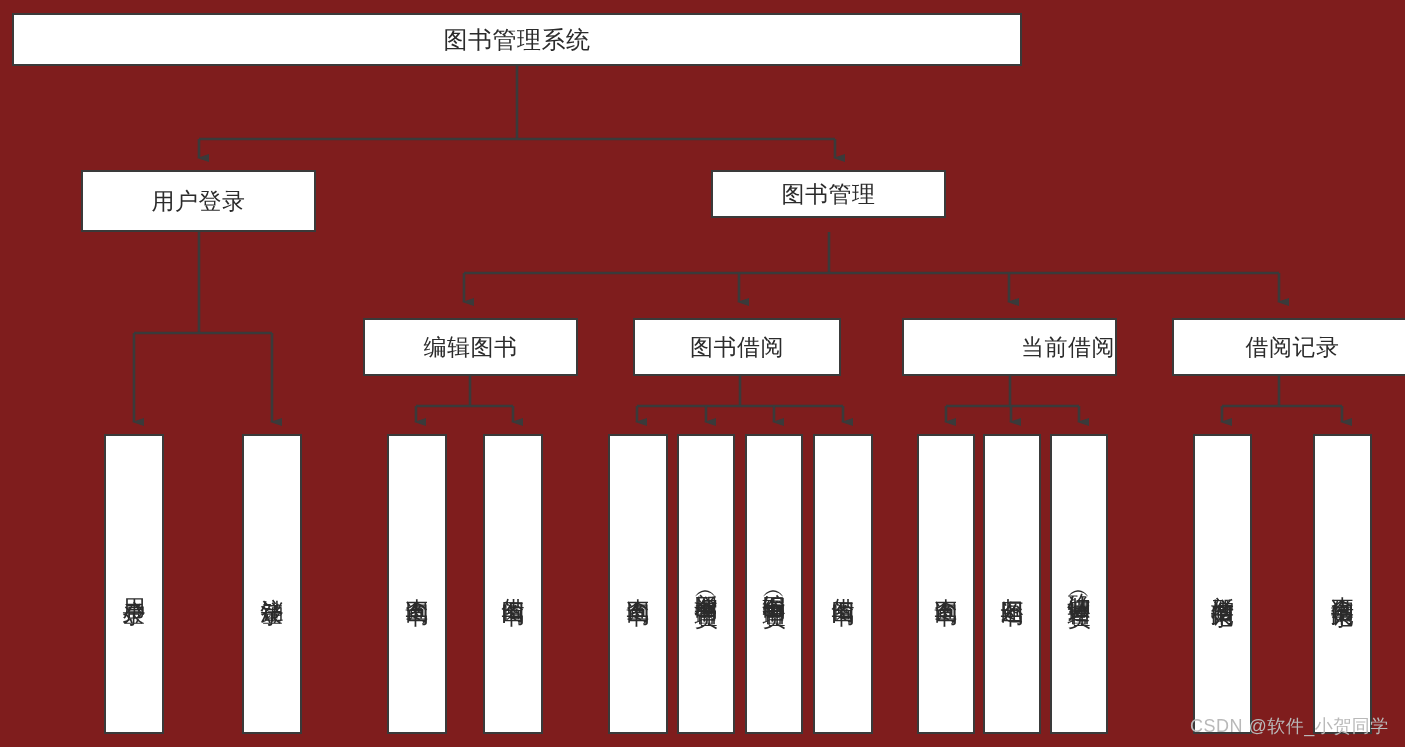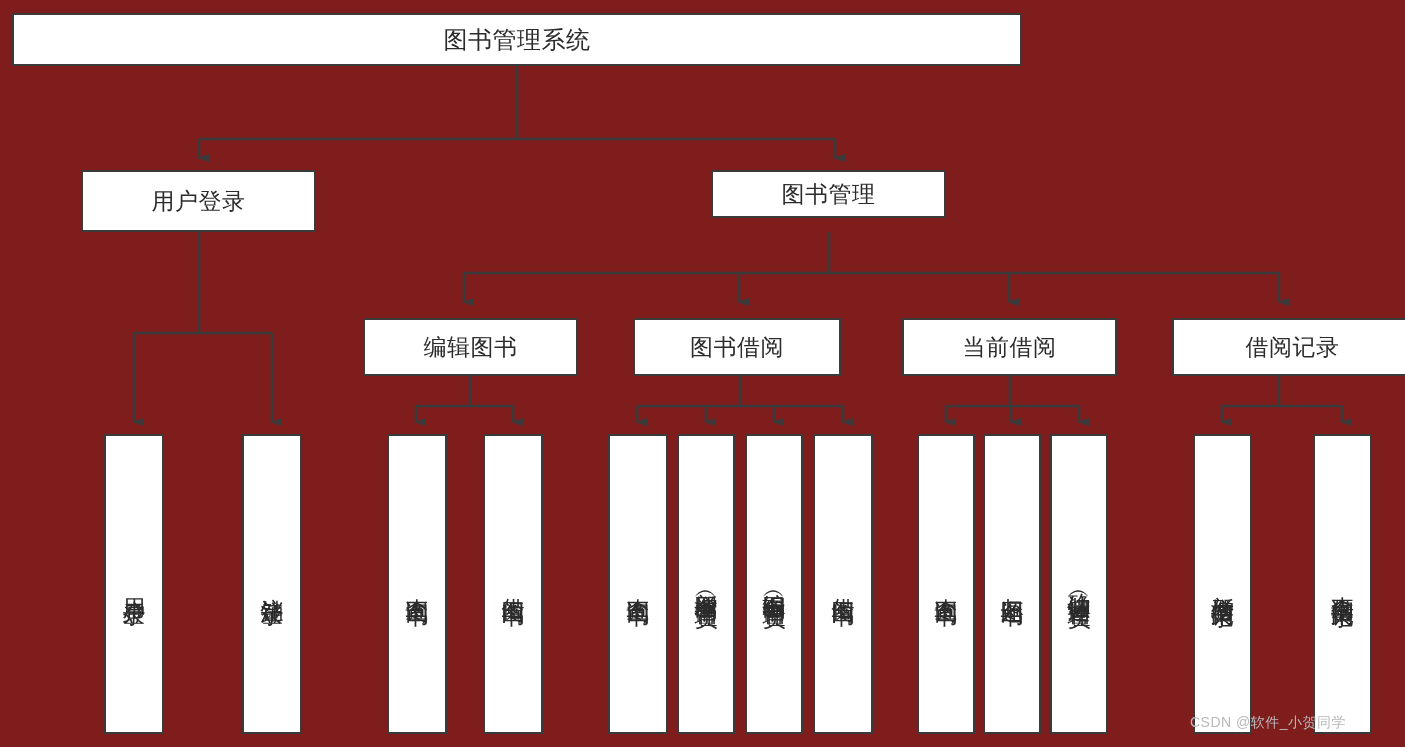--- a/index.html
+++ b/index.html
@@ -59,21 +59,21 @@
     text-orientation: upright;
     font-size: 23px;
     line-height: 1.08;
     letter-spacing: 2px;
     white-space: nowrap;
   }
   .watermark {
     position: absolute;
     left: 1190px;
     top: 714px;
-    font-size: 14px;
+    font-size: 18px;
     color: #b9b9b9;
     white-space: nowrap;
     z-index: 3;
     letter-spacing: 0.5px;
   }
 </style>
 </head>
 <body>
 
 <div id="canvas">
@@ -138,21 +138,21 @@
   <div class="node h" style="left:711px; top:170px; width:235px; height:48px;">
     <span class="lbl">图书管理</span>
   </div>
 
   <div class="node h" style="left:363px; top:318px; width:215px; height:58px;">
     <span class="lbl">编辑图书</span>
   </div>
   <div class="node h" style="left:633px; top:318px; width:208px; height:58px;">
     <span class="lbl">图书借阅</span>
   </div>
-  <div class="node h" style="left:902px; top:318px; width:215px; height:58px;">
+  <div class="node h" style="left:902px; top:318px; width:215px; height:58px;justify-content:flex-end;">
     <span class="lbl">当前借阅</span>
   </div>
   <div class="node h" style="left:1172px; top:318px; width:241px; height:58px;">
     <span class="lbl">借阅记录</span>
   </div>
 
   <div class="node v" style="left:104px; top:434px; width:60px; height:300px;">
     <span class="lbl">用户登录</span>
   </div>
   <div class="node v" style="left:242px; top:434px; width:60px; height:300px;">

